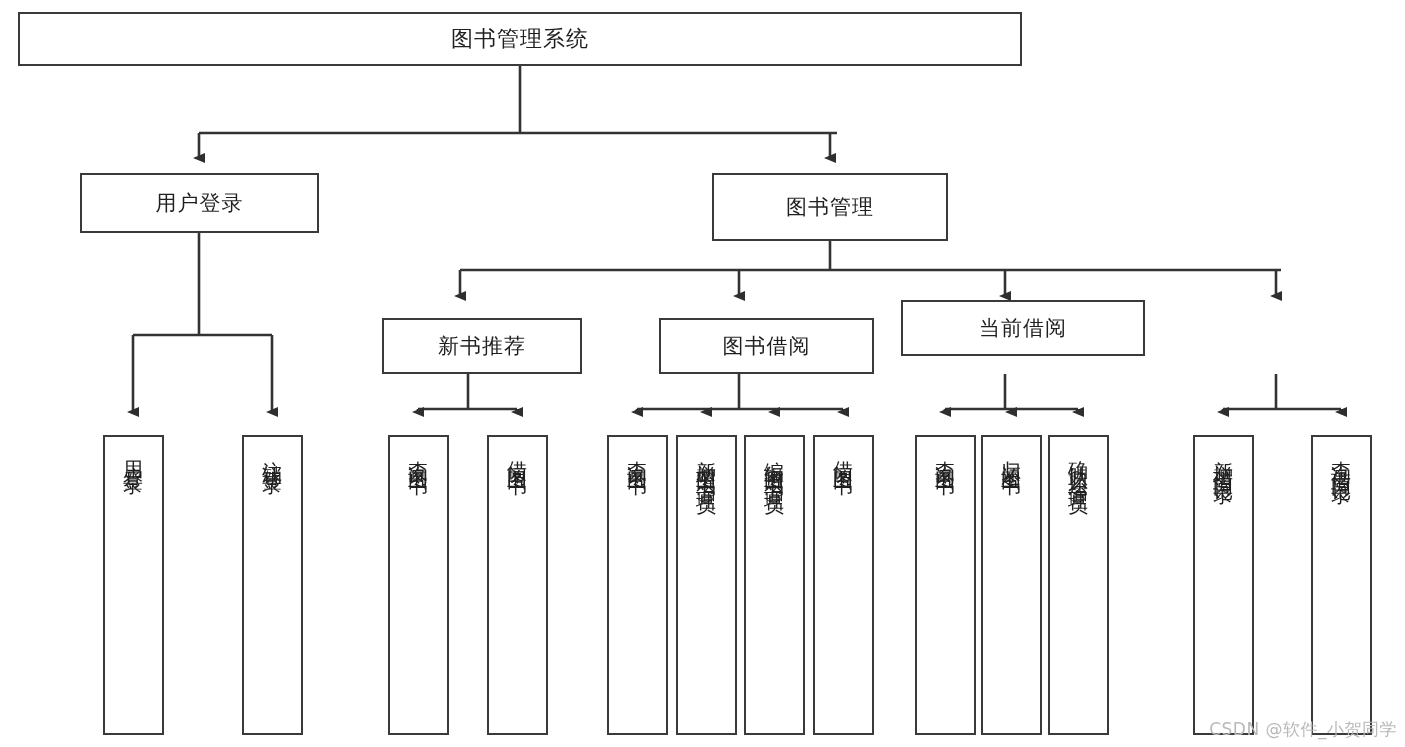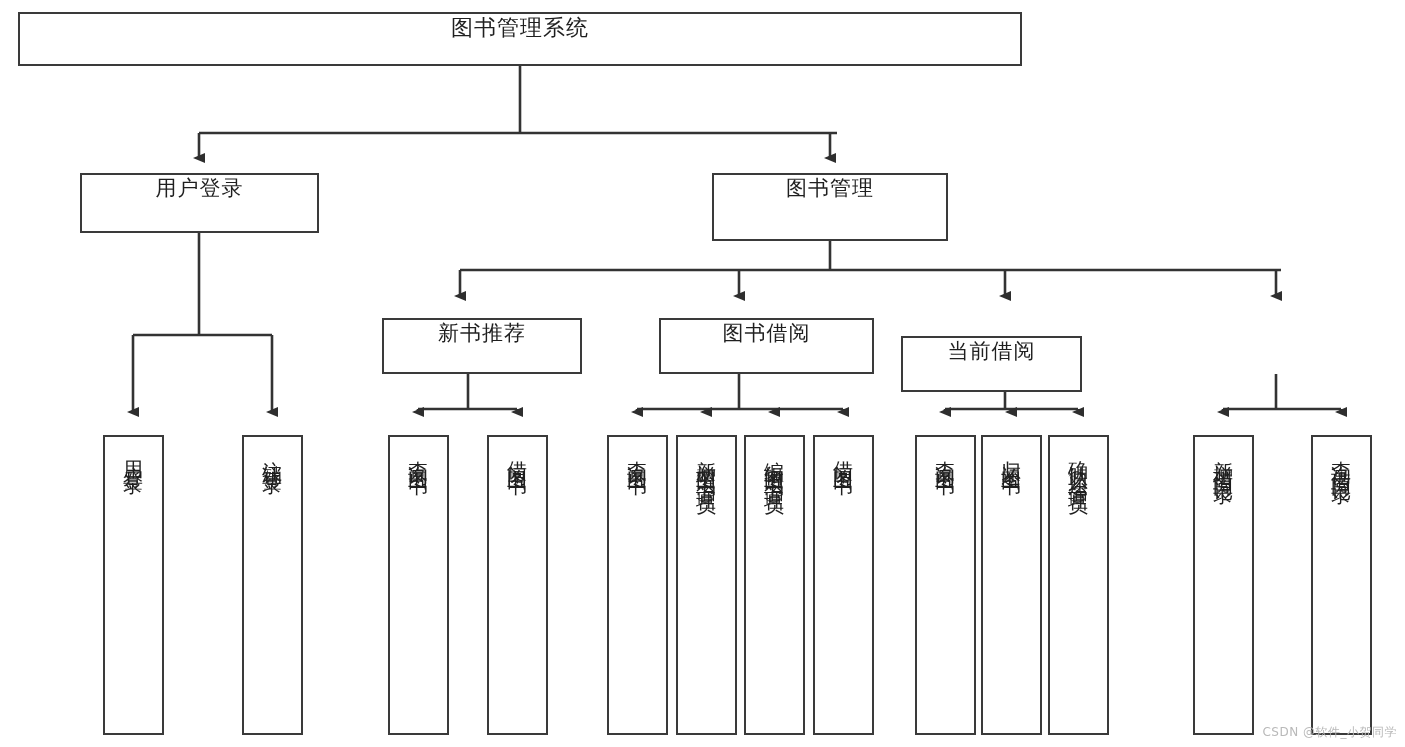--- a/index.html
+++ b/index.html
@@ -21,21 +21,21 @@
     width:1405px;
     height:747px;
     pointer-events:none;
   }
   .node{
     position:absolute;
     box-sizing:border-box;
     background:#ffffff;
     border:2px solid #3a3a3a;
     display:flex;
-    align-items:flex-start;
+    align-items:center;
     justify-content:center;
     text-align:center;
     color:#1f1f1f;
   }
   .node .label{
     display:block;
     line-height:1.25;
   }
   
   .node.horiz .label{
@@ -55,21 +55,21 @@
     text-orientation:upright;
     font-size:20px;
     letter-spacing:5px;
     line-height:1.1;
     white-space:nowrap;
   }
   .watermark{
     position:absolute;
     right:8px;
     bottom:6px;
-    font-size:12px;
+    font-size:17px;
     color:#b9b9b9;
     letter-spacing:0.5px;
     white-space:nowrap;
     user-select:none;
   }
 </style>
 </head>
 <body>
 
 <div id="diagram-root">
@@ -137,21 +137,21 @@
   </div>
 
   <div class="node horiz" style="left:382px; top:318px; width:200px; height:56px;">
     <span class="label">新书推荐</span>
   </div>
 
   <div class="node horiz" style="left:632px; top:318px; width:215px; height:56px;margin-left:27px;">
     <span class="label">图书借阅</span>
   </div>
 
-  <div class="node horiz" style="left:901px; top:336px; width:181px; height:56px;">
+  <div class="node horiz" style="left:901px; top:300px; width:244px; height:56px;">
     <span class="label">当前借阅</span>
   </div>
 
 
   <div class="node vert" style="left:103px; top:435px; width:61px; height:300px;">
     <span class="label">用户登录</span>
   </div>
   <div class="node vert" style="left:242px; top:435px; width:61px; height:300px;">
     <span class="label">注销登录</span>
   </div>

